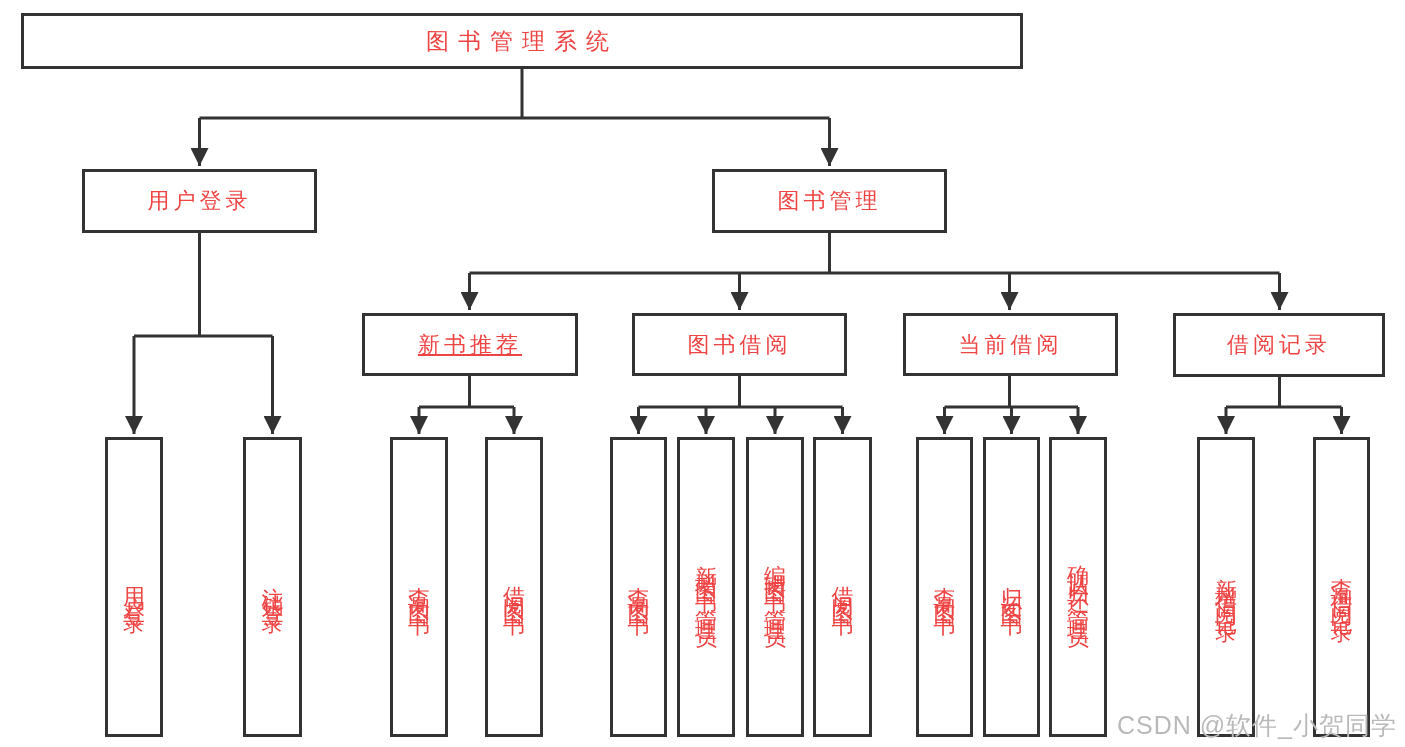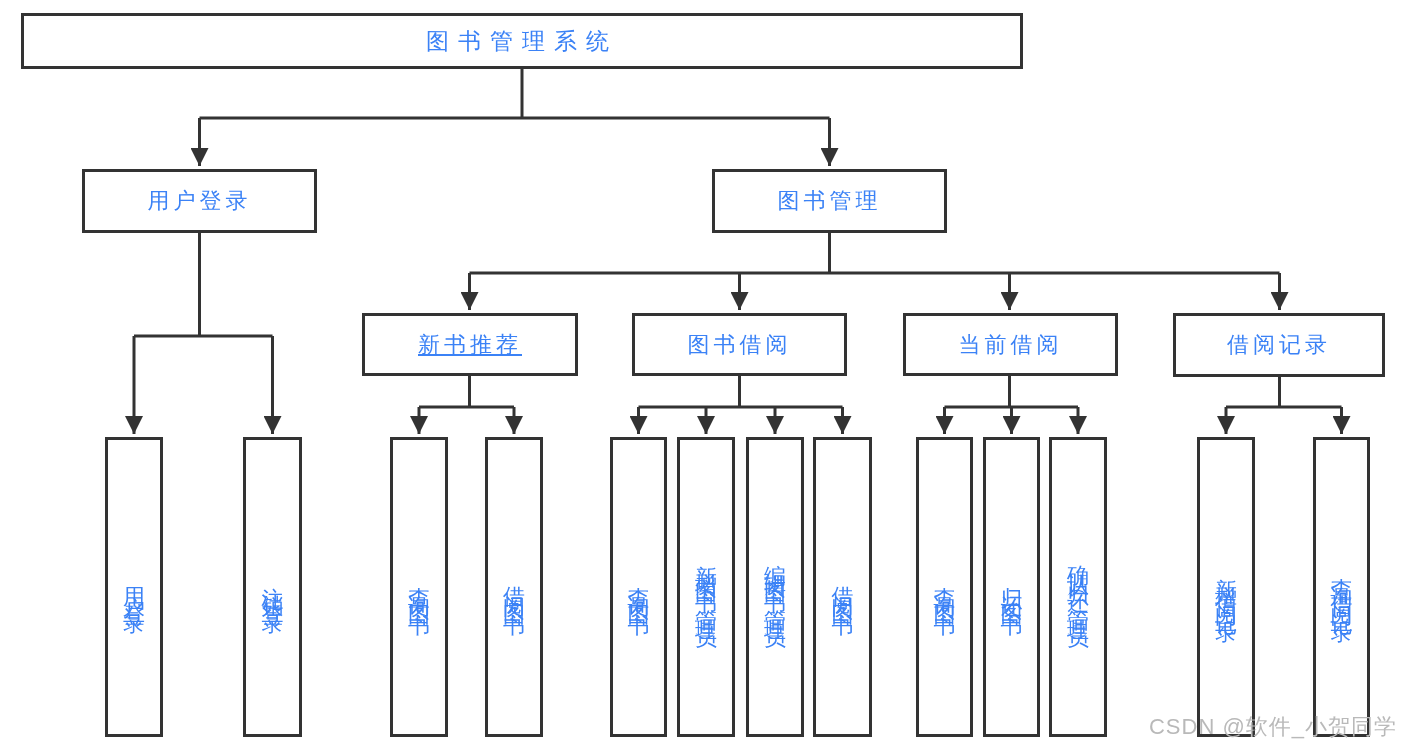--- a/index.html
+++ b/index.html
@@ -11,40 +11,40 @@
     overflow:hidden;
   }
   .connectors { position:absolute; left:0; top:0; width:1405px; height:747px; z-index:1; }
   .ln { stroke:#333333; stroke-width:3; fill:none; }
   .ar { marker-end:url(#arw); }
   .node {
     position:absolute;
     box-sizing:border-box;
     border:3px solid #333333;
     background:#ffffff;
-    color:#3b82f6;
+    color:#ef4444;
     display:flex; align-items:center; justify-content:center;
     font-size:22px;
     letter-spacing:4px;
     z-index:2;
     white-space:nowrap;
   }
   .root-node { letter-spacing:9px; font-size:23px; }
   .vnode {
     writing-mode:vertical-rl;
     text-orientation:mixed;
     letter-spacing:9px;
     font-size:22px;
     white-space:normal;
   }
   .watermark {
     position:absolute;
     right:8px; bottom:5px;
     color:#b9b9b9;
-    font-size:22px;
+    font-size:25px;
     letter-spacing:1px;
     z-index:10;
   }
 </style>
 </head>
 <body>
 
 <div class="canvas">
 
   <svg class="connectors" width="1405" height="747" viewBox="0 0 1405 747" xmlns="http://www.w3.org/2000/svg">

